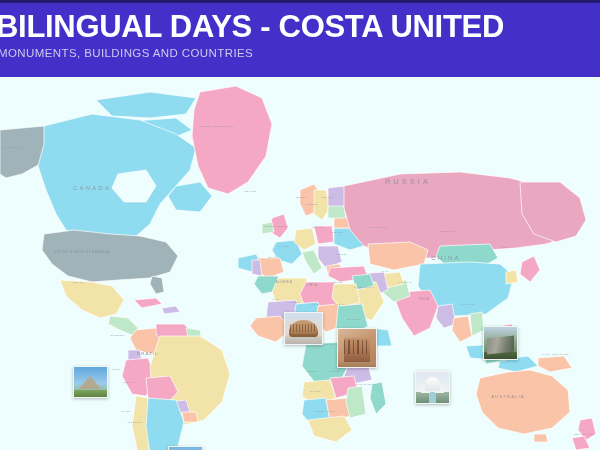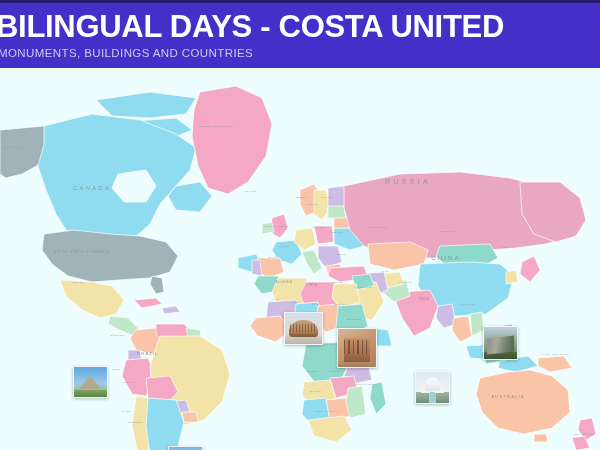--- a/index.html
+++ b/index.html
@@ -6,21 +6,21 @@
   html,body{margin:0;padding:0;}
   body{
     width:600px;height:450px;overflow:hidden;
     font-family:"Liberation Sans", sans-serif;
     background:#eefcfc;
   }
   .slide{position:relative;width:600px;height:450px;overflow:hidden;background:#eefcfc;}
 
   
   .header{
-    position:absolute;left:0;top:0;width:600px;height:68px;
+    position:absolute;left:0;top:0;width:600px;height:77px;
     background:#4430c8;
     border-top:3px solid #241a6e;
     box-sizing:border-box;
     overflow:hidden;
   }
   .title{
     position:absolute;left:-4px;top:6px;
     font-size:31px;font-weight:bold;color:#ffffff;
     letter-spacing:-0.3px;white-space:nowrap;
     font-family:"Liberation Sans", sans-serif;

